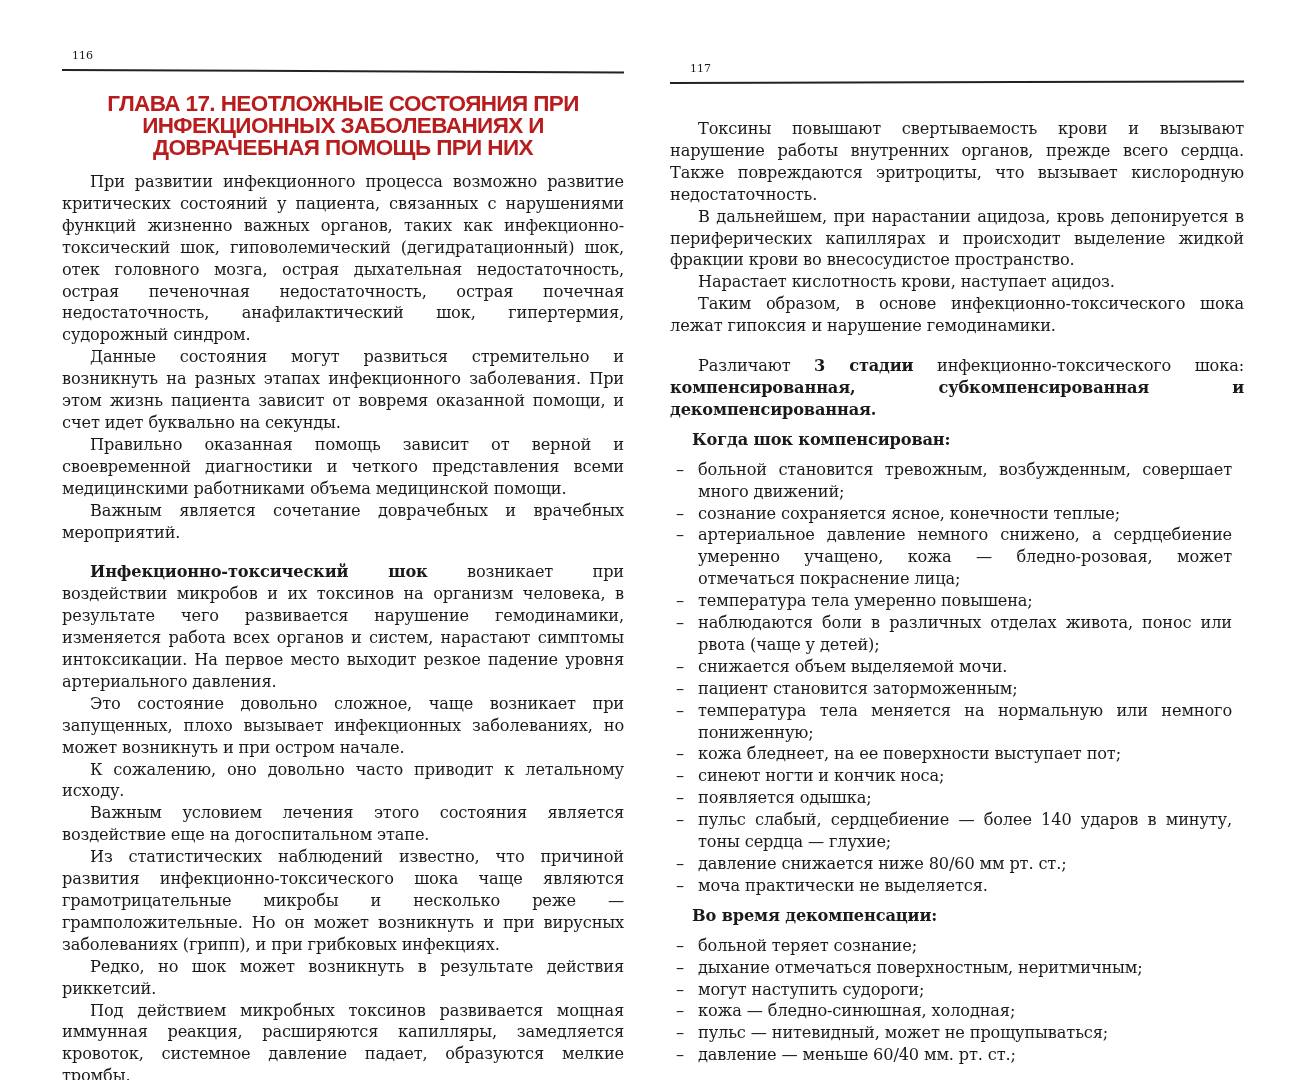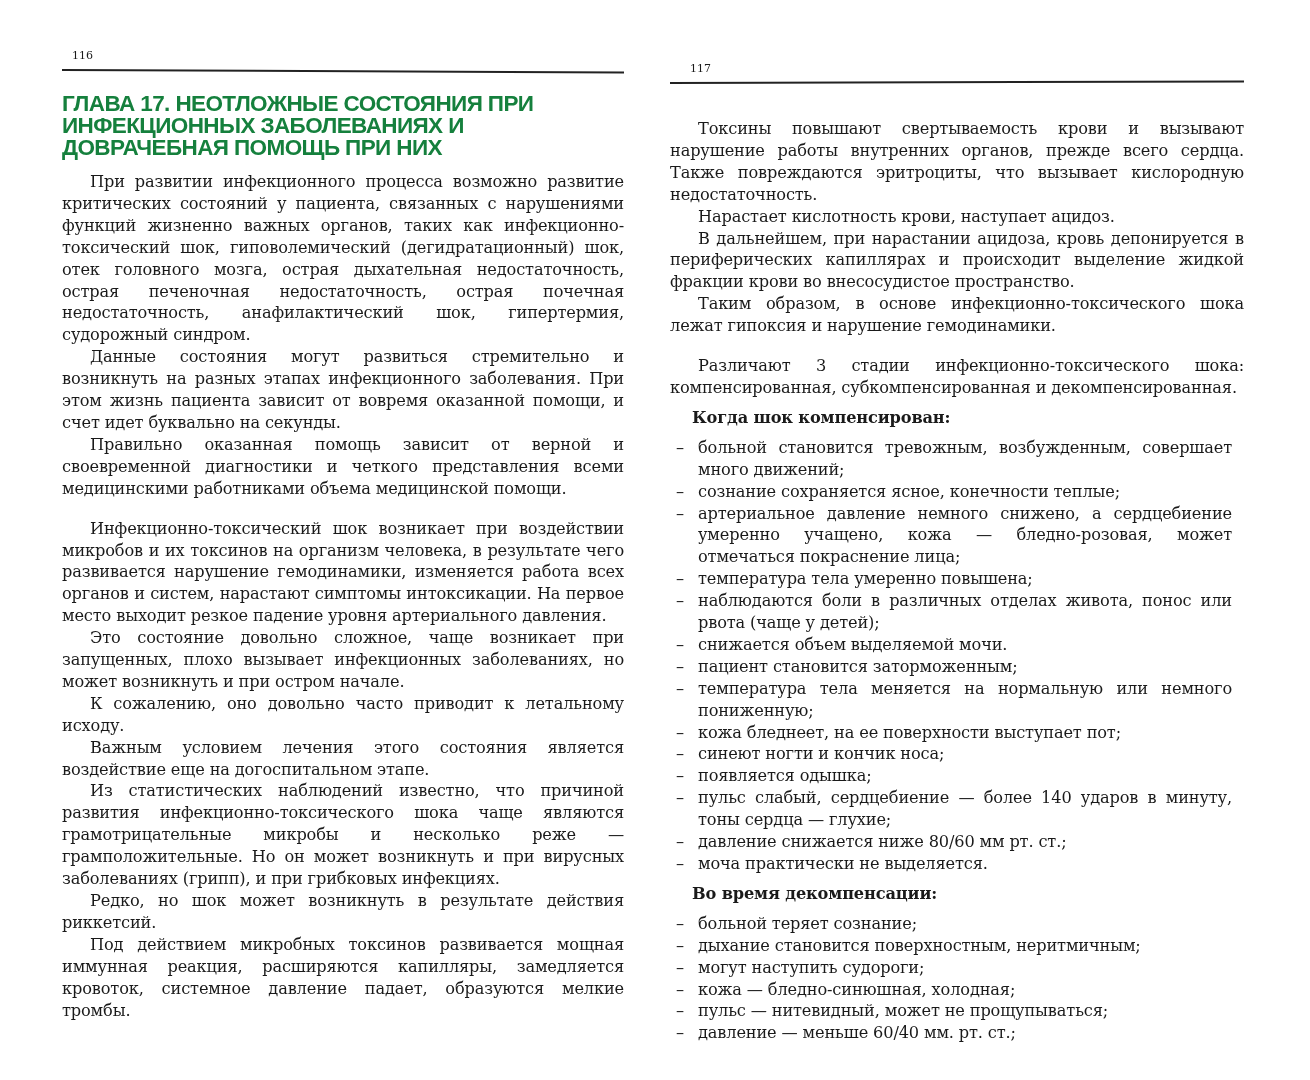--- a/index.html
+++ b/index.html
@@ -40,43 +40,43 @@
       border-top: 2px solid #222;
       margin-top: 4px;
     }
     .page-left .header-rule { transform: rotate(0.25deg); transform-origin: left; }
     .page-right .header-rule { transform: rotate(-0.15deg); transform-origin: left; }
 
     .chapter-title {
       font-family: "Liberation Sans", sans-serif;
       font-size: 22.5px;
       line-height: 22px;
-      text-align: left;
+      text-align: center;
       letter-spacing: -0.6px;
       margin: 22px 0 12px 0;
       text-transform: uppercase;
-      color: #15803d;
+      color: #b91c1c;
     }
     .text {
       font-size: 16.2px;
       line-height: 21.9px;
       text-align: justify;
       letter-spacing: -0.15px;
     }
     .page-left .text { margin-top: 0; }
     .page-right .text.first { margin-top: 34px; }
     .para {
       margin: 0;
       text-indent: 28px;
     }
     .para.gap {
       margin-top: 18px;
     }
     b, .bold {
-      font-weight: normal;
+      font-weight: bold;
     }
     .subhead {
       margin: 8px;
       padding-left: 14px;
       font-weight: bold;
     }
     .list {
       list-style: none;
       margin: 0;
       padding: 0;
@@ -99,40 +99,41 @@
 <div class="page page-left">
   <div class="page-number">116</div>
   <div class="header-rule"></div>
 
   <h1 class="chapter-title">Глава 17. Неотложные состояния при инфекционных заболеваниях и доврачебная помощь при них</h1>
 
   <div class="text">
     <p class="para">При развитии инфекционного процесса возможно развитие критических состояний у пациента, связанных с нарушениями функций жизненно важных органов, таких как инфекционно-токсический шок, гиповолемический (дегидратационный) шок, отек головного мозга, острая дыхательная недостаточность, острая печеночная недостаточность, острая почечная недостаточность, анафилактический шок, гипертермия, судорожный синдром.</p>
     <p class="para">Данные состояния могут развиться стремительно и возникнуть на разных этапах инфекционного заболевания. При этом жизнь пациента зависит от вовремя оказанной помощи, и счет идет буквально на секунды.</p>
     <p class="para">Правильно оказанная помощь зависит от верной и своевременной диагностики и четкого представления всеми медицинскими работниками объема медицинской помощи.</p>
+    <p class="para">Важным является сочетание доврачебных и врачебных мероприятий.</p>
 
     <p class="para gap"><b>Инфекционно-токсический шок</b><span> возникает при воздействии микробов и их токсинов на организм человека, в результате чего развивается нарушение гемодинамики, изменяется работа всех органов и систем, нарастают симптомы интоксикации. На первое место выходит резкое падение уровня артериального давления.</span></p>
 
     <p class="para">Это состояние довольно сложное, чаще возникает при запущенных, плохо вызывает инфекционных заболеваниях, но может возникнуть и при остром начале.</p>
     <p class="para">К сожалению, оно довольно часто приводит к летальному исходу.</p>
     <p class="para">Важным условием лечения этого состояния является воздействие еще на догоспитальном этапе.</p>
     <p class="para">Из статистических наблюдений известно, что причиной развития инфекционно-токсического шока чаще являются грамотрицательные микробы и несколько реже — грамположительные. Но он может возникнуть и при вирусных заболеваниях (грипп), и при грибковых инфекциях.</p>
     <p class="para">Редко, но шок может возникнуть в результате действия риккетсий.</p>
     <p class="para">Под действием микробных токсинов развивается мощная иммунная реакция, расширяются капилляры, замедляется кровоток, системное давление падает, образуются мелкие тромбы.</p>
   </div>
 </div>
 
 <div class="page page-right">
   <div class="page-number">117</div>
   <div class="header-rule"></div>
 
   <div class="text first">
     <p class="para">Токсины повышают свертываемость крови и вызывают нарушение работы внутренних органов, прежде всего сердца. Также повреждаются эритроциты, что вызывает кислородную недостаточность.</p>
+    <p class="para">В дальнейшем, при нарастании ацидоза, кровь депонируется в периферических капиллярах и происходит выделение жидкой фракции крови во внесосудистое пространство.</p>
     <p class="para">Нарастает кислотность крови, наступает ацидоз.</p>
-    <p class="para">В дальнейшем, при нарастании ацидоза, кровь депонируется в периферических капиллярах и происходит выделение жидкой фракции крови во внесосудистое пространство.</p>
     <p class="para">Таким образом, в основе инфекционно-токсического шока лежат гипоксия и нарушение гемодинамики.</p>
 
     <p class="para gap"><span>Различают </span><b>3 стадии</b><span> инфекционно-токсического шока: </span><b>компенсированная, субкомпенсированная и декомпенсированная</b><b>.</b></p>
 
     <div id="stages">
         <p class="subhead">Когда шок компенсирован:</p>
         <ul class="list">
           <li><span class="dash">–</span><span>больной становится тревожным, возбужденным, совершает много движений;</span></li>
           <li><span class="dash">–</span><span>сознание сохраняется ясное, конечности теплые;</span></li>
           <li><span class="dash">–</span><span>артериальное давление немного снижено, а сердцебиение умеренно учащено, кожа — бледно-розовая, может отмечаться покраснение лица;</span></li>
@@ -146,21 +147,21 @@
           <li><span class="dash">–</span><span>кожа бледнеет, на ее поверхности выступает пот;</span></li>
           <li><span class="dash">–</span><span>синеют ногти и кончик носа;</span></li>
           <li><span class="dash">–</span><span>появляется одышка;</span></li>
           <li><span class="dash">–</span><span>пульс слабый, сердцебиение — более 140 ударов в минуту, тоны сердца — глухие;</span></li>
           <li><span class="dash">–</span><span>давление снижается ниже 80/60 мм рт. ст.;</span></li>
           <li><span class="dash">–</span><span>моча практически не выделяется.</span></li>
         </ul>
         <p class="subhead">Во время декомпенсации:</p>
         <ul class="list">
           <li><span class="dash">–</span><span>больной теряет сознание;</span></li>
-          <li><span class="dash">–</span><span>дыхание становится поверхностным, неритмичным;</span></li>
+          <li><span class="dash">–</span><span>дыхание отмечаться поверхностным, неритмичным;</span></li>
           <li><span class="dash">–</span><span>могут наступить судороги;</span></li>
           <li><span class="dash">–</span><span>кожа — бледно-синюшная, холодная;</span></li>
           <li><span class="dash">–</span><span>пульс — нитевидный, может не прощупываться;</span></li>
           <li><span class="dash">–</span><span>давление — меньше 60/40 мм. рт. ст.;</span></li>
         </ul>
       </div>
   </div>
 </div>
 
 </body></html>

